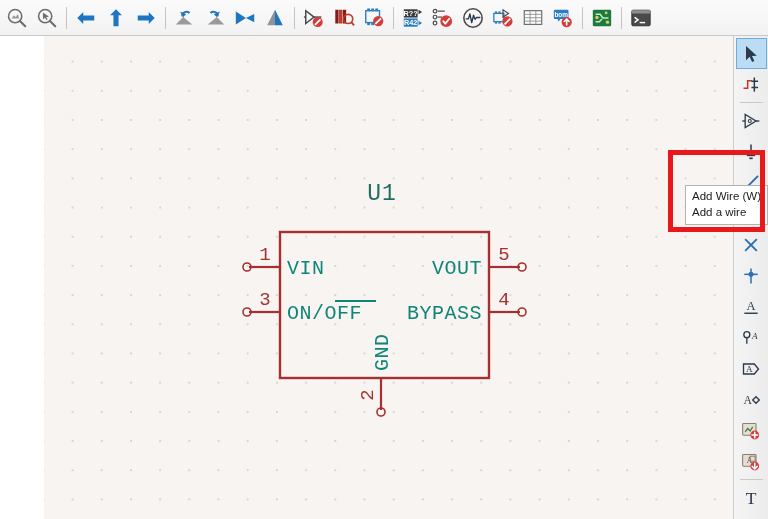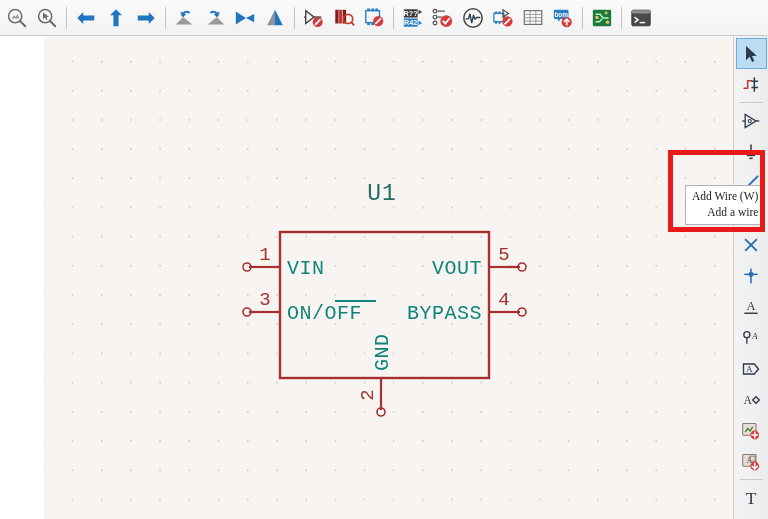--- a/index.html
+++ b/index.html
@@ -97,22 +97,21 @@
     position: absolute;
     left: 685px; top: 185px;
     background: #ffffff;
     border: 1px solid #b2b2b2;
     padding: 3px 6px 4px 6px;
     font-size: 11.5px;
     color: #1b1b1b;
     line-height: 1.35;
     white-space: nowrap;
     z-index: 40;
-    font-family: Liberation Serif, serif;
-    text-align: right;
+    font-family: Liberation Sans, sans-serif;
   }
 
   
   #highlight-box {
     position: absolute;
     left: 668px; top: 150px;
     width: 97px; height: 82px;
     border: 5px solid #e8191b;
     box-sizing: border-box;
     z-index: 50;

